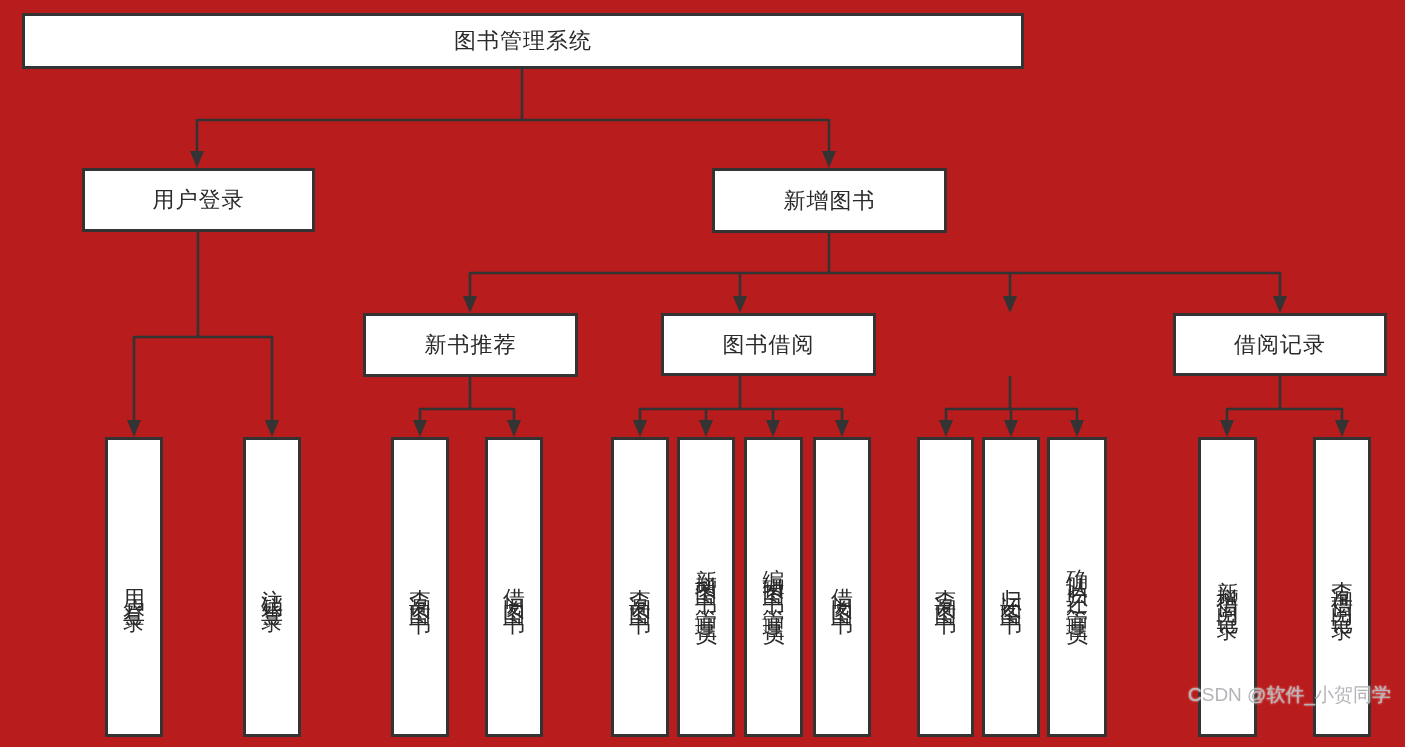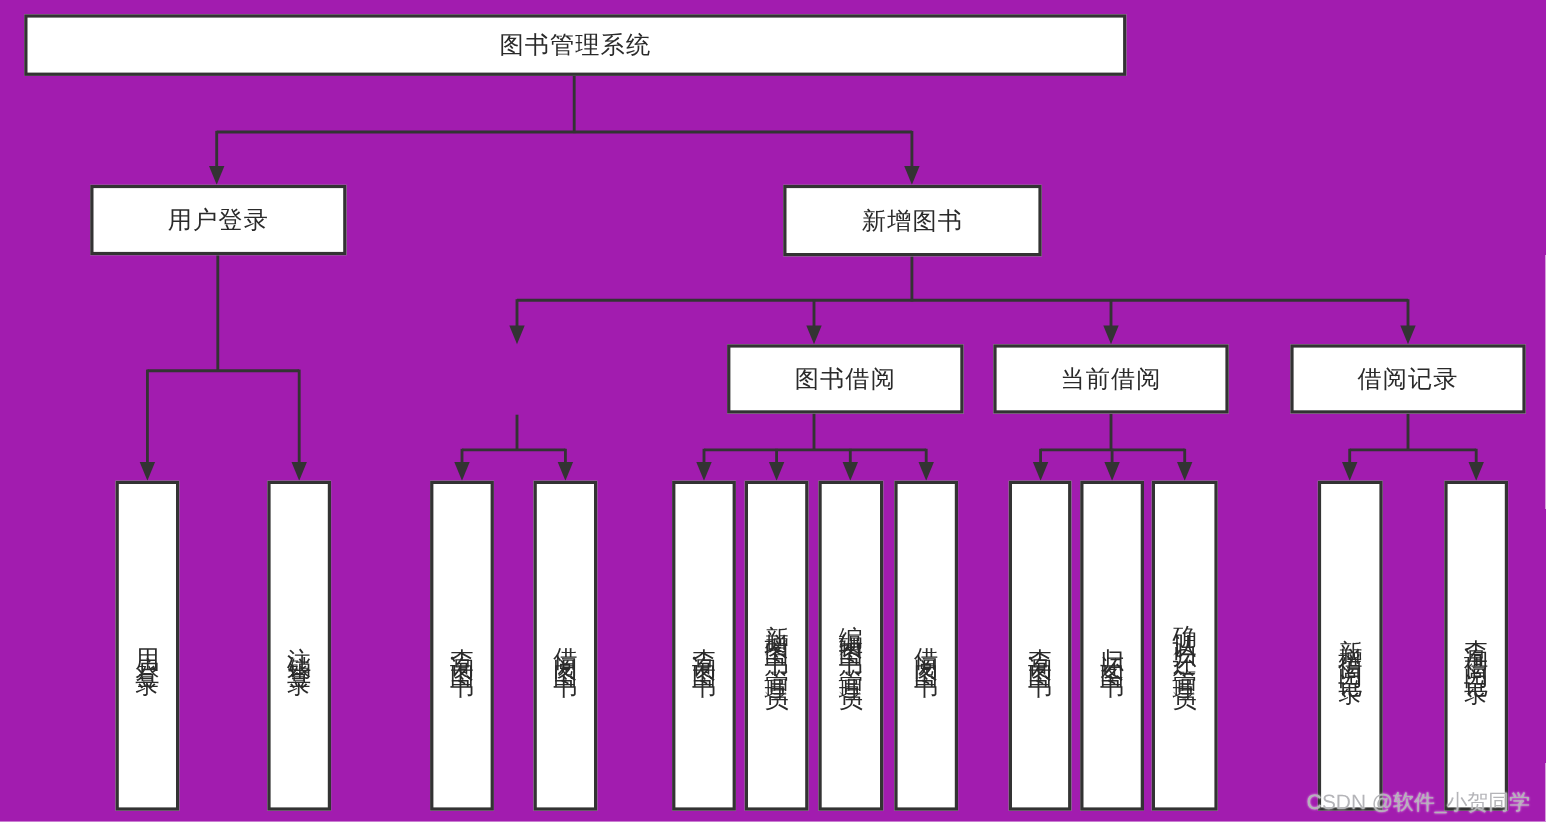--- a/index.html
+++ b/index.html
@@ -3,21 +3,21 @@
 <meta charset="utf-8">
 <style>
   html, body {
     margin: 0; padding: 0;
     background: #ffffff;
     font-family: "Liberation Sans", "DejaVu Sans", sans-serif;
   }
   #stage {
     position: relative;
     width: 1405px; height: 747px;
-    background: #a21caf;
+    background: #b91c1c;
     overflow: hidden;
   }
   #connectors {
     position: absolute; left: 0; top: 0;
     width: 1405px; height: 747px;
     z-index: 1;
   }
   .node {
     position: absolute;
     box-sizing: border-box;
@@ -60,21 +60,21 @@
   #l5  { left: 677px;  width: 58px; }
   #l6  { left: 744px;  width: 59px; }
   #l7  { left: 813px;  width: 58px; }
   #l8  { left: 917px;  width: 57px; }
   #l9  { left: 982px;  width: 58px; }
   #l10 { left: 1047px; width: 60px; }
   #l11 { left: 1198px; width: 59px; }
   #l12 { left: 1313px; width: 58px; }
   #watermark {
     position: absolute;
-    left: 1188px; top: 716px;
+    left: 1188px; top: 682px;
     width: 215px;
     color: #b4b4b8;
     font-size: 19px;
     white-space: nowrap;
     z-index: 3;
     text-shadow: 0 0 2px #ffffff;
   }
 </style>
 </head>
 <body>
@@ -154,26 +154,26 @@
     <span class="lbl">图书管理系统</span>
   </div>
 
   <div class="node" id="n-ulog">
     <span class="lbl">用户登录</span>
   </div>
   <div class="node" id="n-bmgmt">
     <span class="lbl">新增图书</span>
   </div>
 
+  <div class="node" id="n-nrec">
+    <span class="lbl">新书推荐</span>
+  </div>
   <div class="node" id="n-bbor">
     <span class="lbl">图书借阅</span>
   </div>
-  <div class="node" id="n-cbor">
-    <span class="lbl">当前借阅</span>
-  </div>
   <div class="node" id="n-brec">
     <span class="lbl">借阅记录</span>
   </div>
 
   <div class="node leaf" id="l0">
     <span class="lbl">用户登录</span>
   </div>
   <div class="node leaf" id="l1">
     <span class="lbl">注销登录</span>
   </div>

